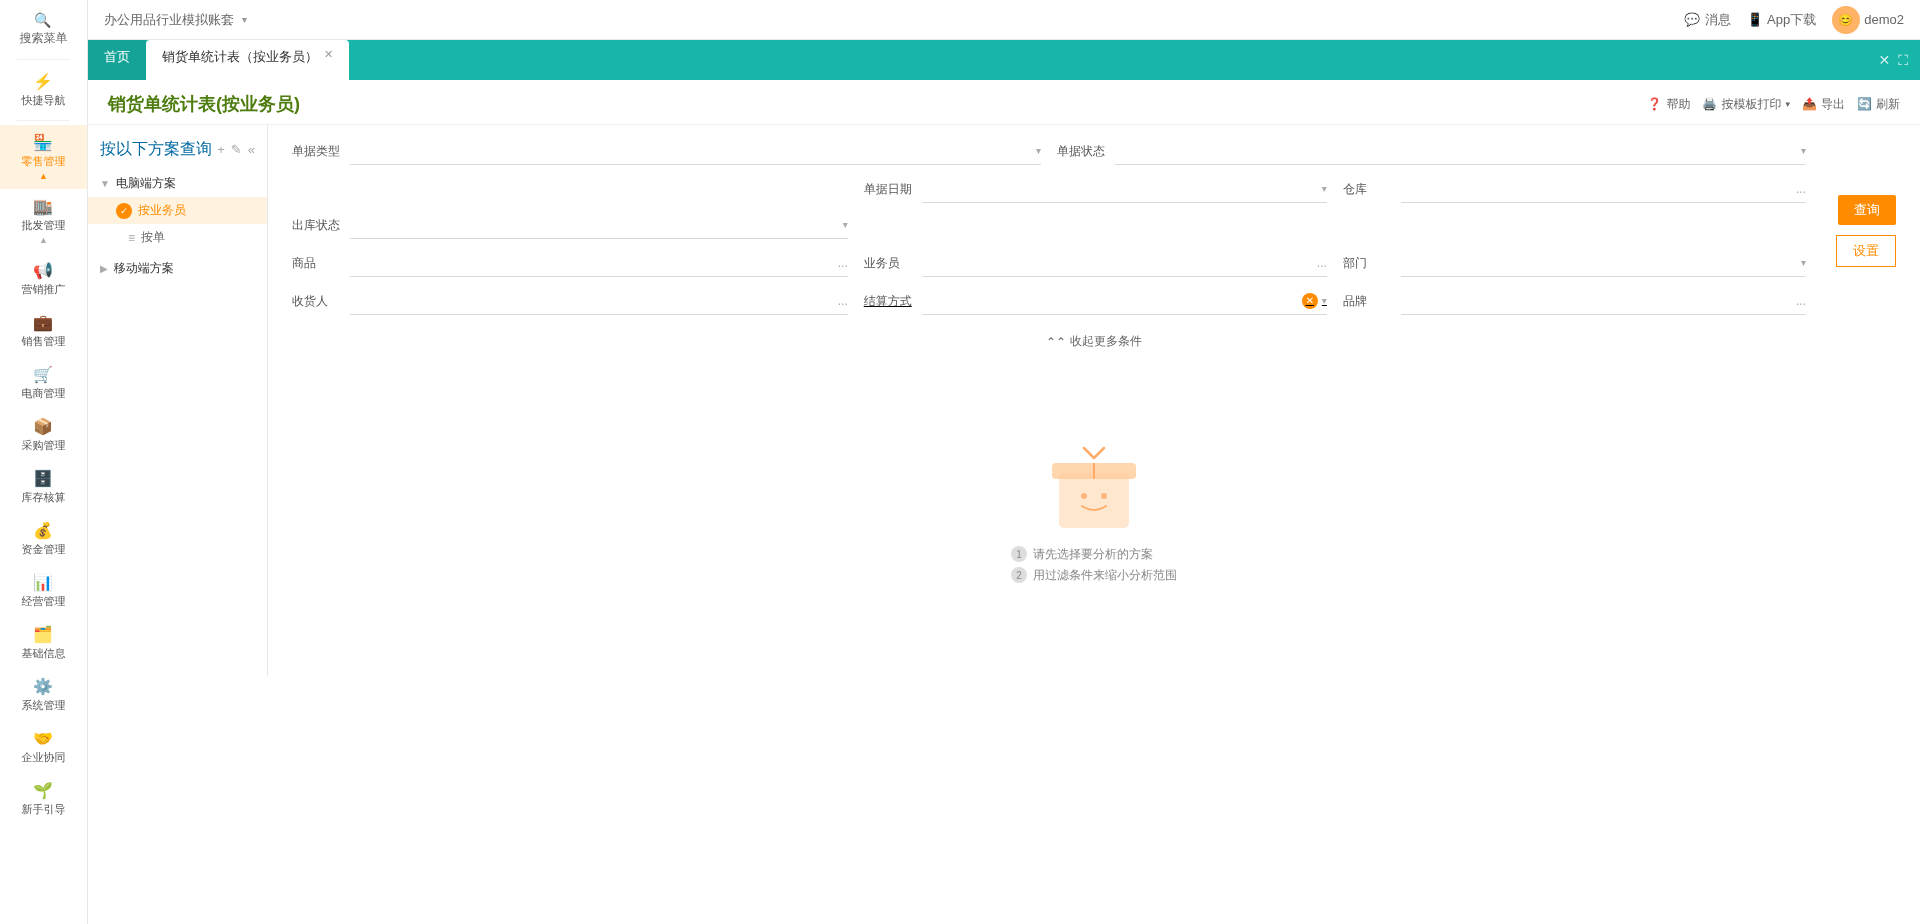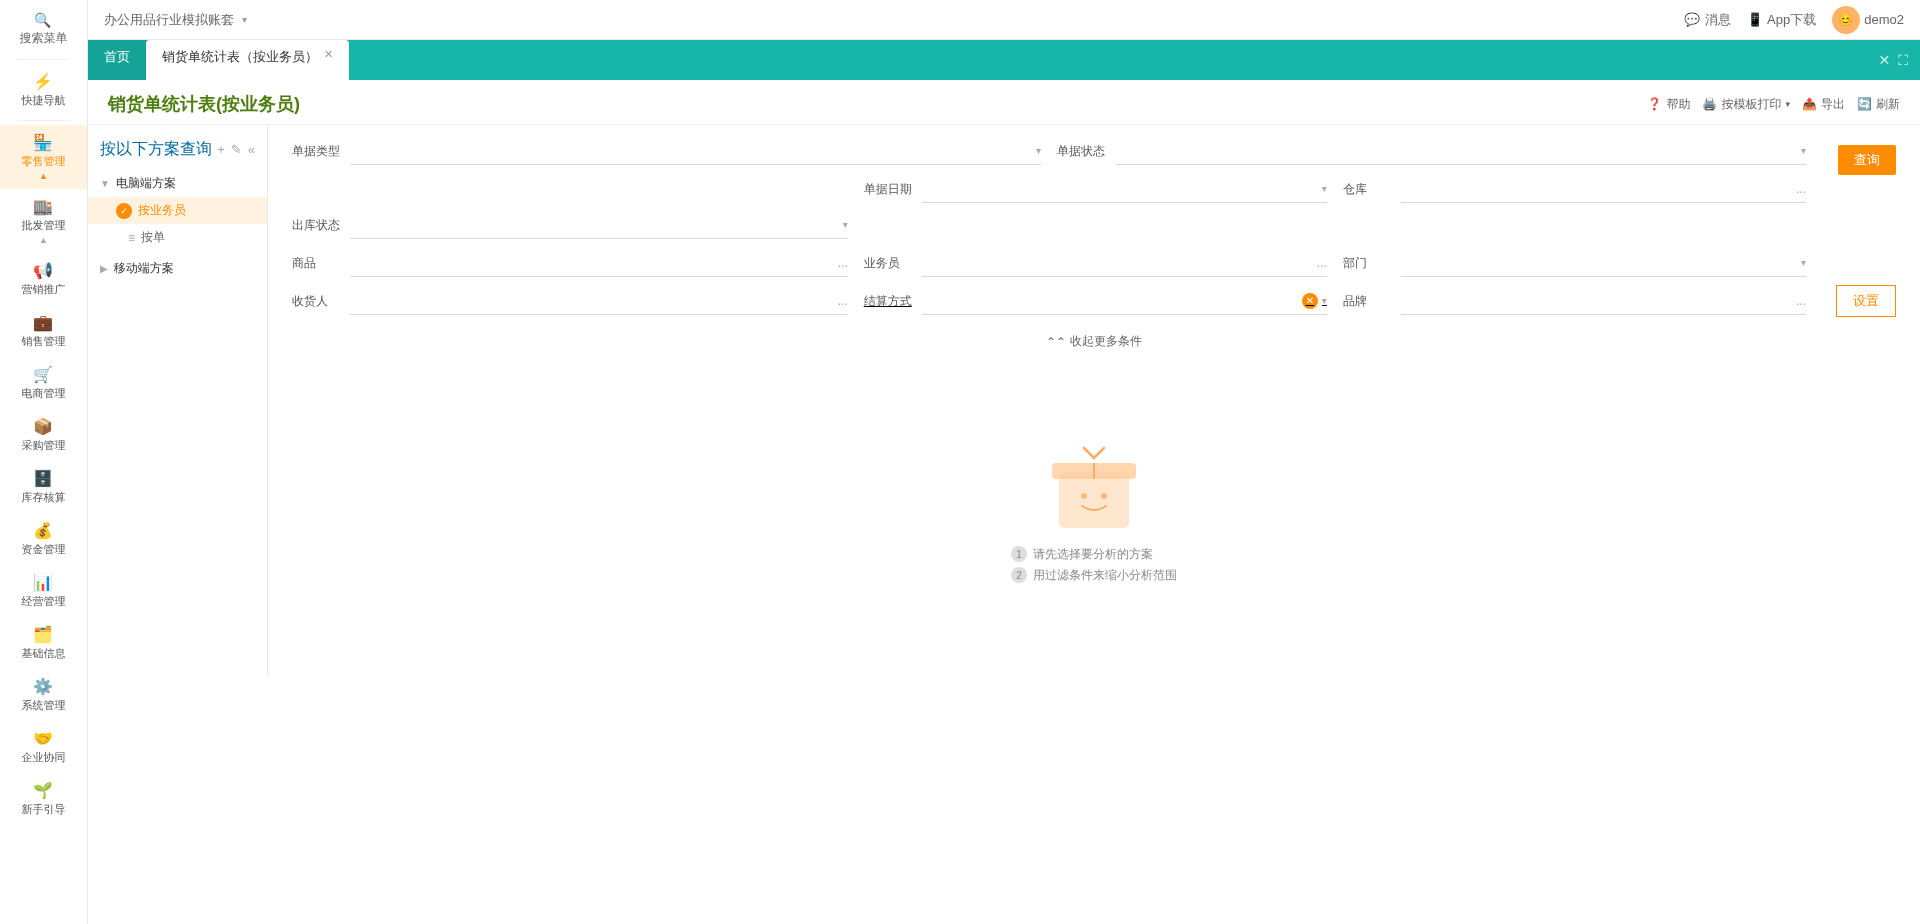--- a/index.html
+++ b/index.html
@@ -89,21 +89,21 @@
     .empty-icon { width: 120px; height: 100px; position: relative; display: flex; align-items: center; justify-content: center; }
     .empty-hint { display: flex; flex-direction: column; gap: 4px; margin-top: 8px; }
     .empty-hint-item { display: flex; align-items: flex-start; gap: 6px; color: #888; font-size: 12px; }
     .empty-hint-num { width: 16px; height: 16px; border-radius: 50%; background: #ddd; color: #888; display: flex; align-items: center; justify-content: center; font-size: 10px; flex-shrink: 0; }
 
     
     .btn-query { background: #ff8c00; color: white; border: none; padding: 6px 16px; border-radius: 2px; cursor: pointer; font-size: 13px; }
     .btn-settings { background: white; color: #ff8c00; border: 1px solid #ff8c00; padding: 6px 16px; border-radius: 0; cursor: pointer; font-size: 13px; margin-top: 4px; }
 
     .filter-row-container { display: flex; align-items: stretch; }
-    .filter-btn-col { display: flex; flex-direction: column; align-items: flex-end; justify-content: space-between; padding: 8px 8px; gap: 6px; min-width: 90px; }
+    .filter-btn-col { display: flex; flex-direction: column; align-items: flex-end; justify-content: center; padding: 8px 8px; gap: 6px; min-width: 90px; }
   </style>
 </head>
 <body>
 
 <div class="sidebar">
 
   <div class="sidebar-search">
     <button class="sidebar-search-btn">
       <span style="font-size:14px;">🔍</span>
       <span>搜索菜单</span>

